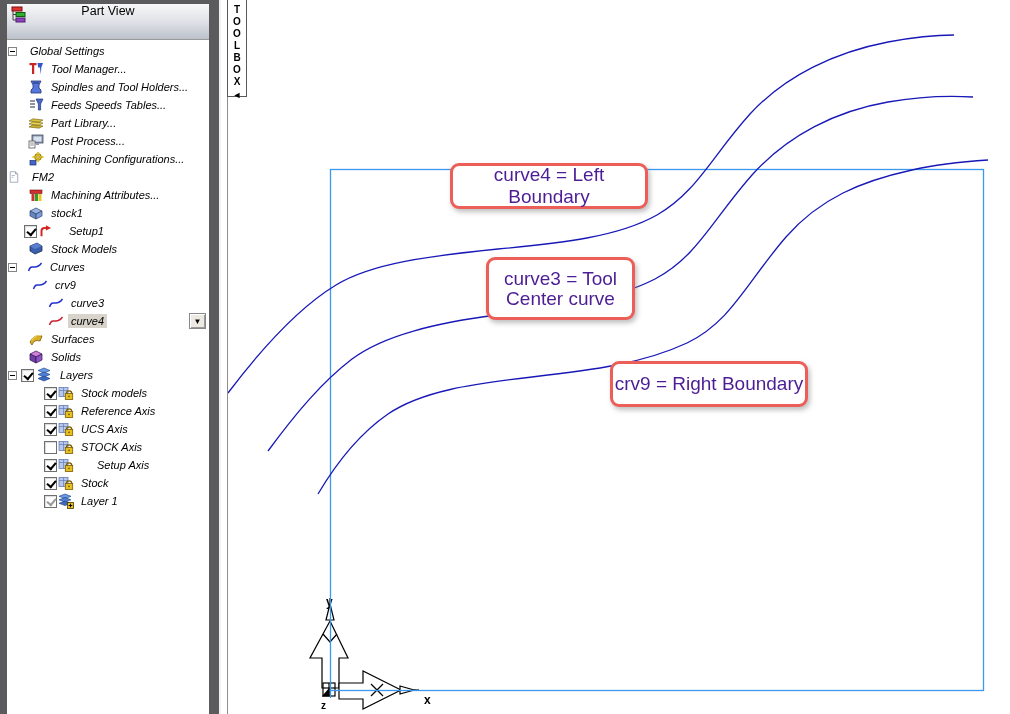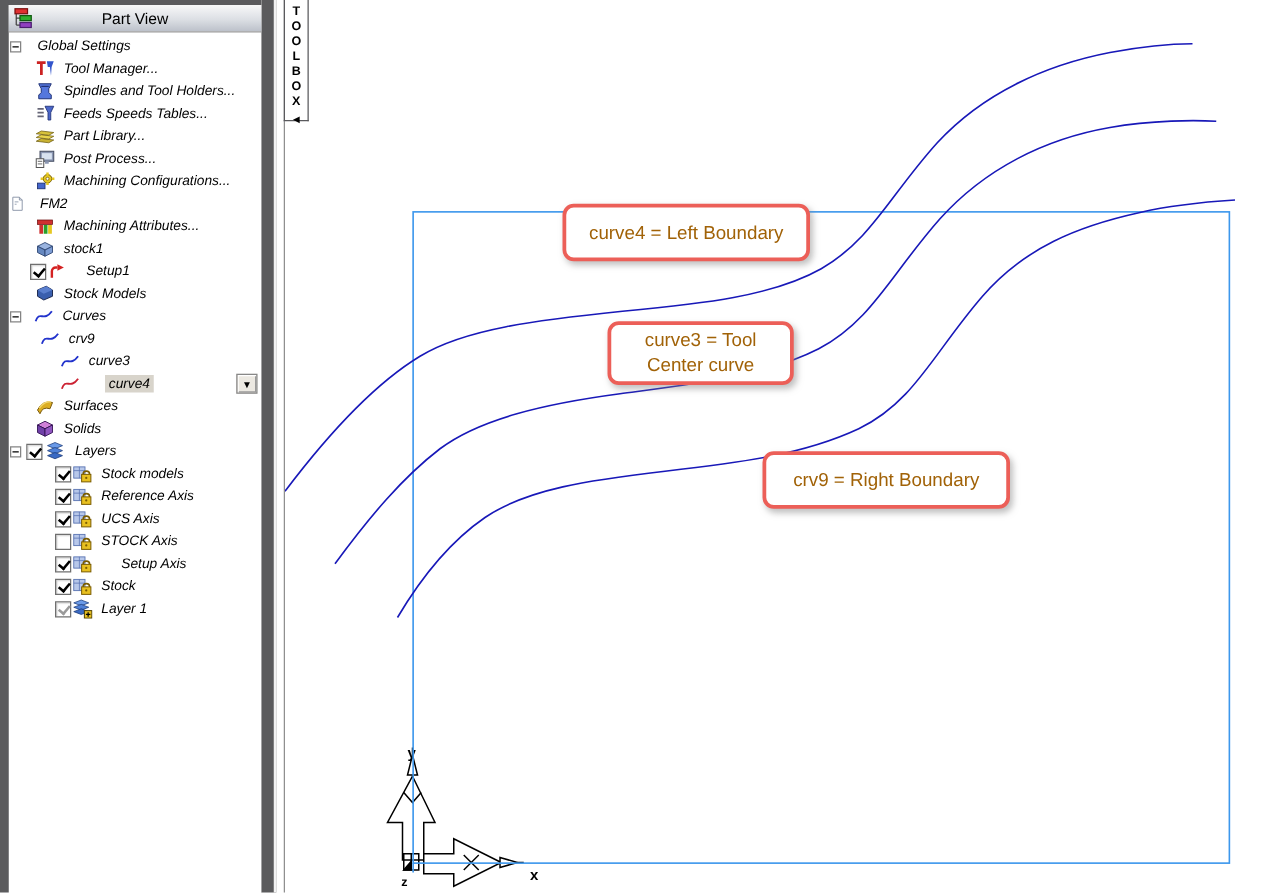--- a/index.html
+++ b/index.html
@@ -4,22 +4,22 @@
 <style>
   * { margin:0; padding:0; box-sizing:border-box; }
   html,body { width:1010px; height:714px; overflow:hidden; background:#fff;
               font-family:"Liberation Sans", sans-serif; }
 
   
   .panel { position:absolute; left:0; top:0; width:209px; height:714px;
            background:#fff; border-left:7px solid #5b5b5d; border-top:4px solid #5b5b5d; z-index:3; }
   .splitter { position:absolute; left:209px; top:0; width:12px; height:714px;
               background:#5b5b5d; border-right:2px solid #f2f2f2; z-index:3; }
-  .titlebar { position:relative; height:22px; background:linear-gradient(#f8f8f9,#dcdfe4 55%,#bcc1ca);
-              border-bottom:1px solid #9a9a9a; display:flex; align-items:center; }
+  .titlebar { position:relative; height:36px; background:linear-gradient(#f8f8f9,#dcdfe4 55%,#bcc1ca);
+              border-bottom:1px solid #9a9a9a; display:flex; align-items:flex-start; }
   .titlebar .ticon { position:absolute; left:3px; top:2px; width:17px; height:17px; }
   .titlebar .ttext { width:100%; text-align:center; font-size:12.5px; color:#000; }
 
   .tree { position:relative; font-size:11px; color:#000; padding-top:2px;font-style:italic; }
   .row { position:relative; height:18px; display:flex; align-items:center; white-space:nowrap; cursor:default; }
   .row .lbl { padding:1px 3px; }
   .row .lbl.selected { background:#d8d4cb; }
 
   .expander { width:9px; height:9px; border:1px solid #848484; background:#fff;
               position:relative; flex:none; }
@@ -44,25 +44,25 @@
              border:1px solid #5a5a5d; border-top:none; z-index:2;
              display:flex; flex-direction:column; align-items:center; }
   .toolbox .vtext { writing-mode:vertical-rl; text-orientation:upright;
              font-size:10px; font-weight:bold; letter-spacing:1px; color:#000; margin-top:4px; }
   .toolbox .coll { font-size:9px; color:#000; margin-top:2px; }
 
   
   .viewport { position:absolute; left:0; top:0; width:1010px; height:714px; z-index:0; }
 
   .callout { position:absolute; z-index:1; background:#fff; border:3px solid #ec5f58; border-radius:9px;
-             color:#a16207; font-size:15px; text-align:center;
+             color:#4c1d95; font-size:19px; text-align:center;
              display:flex; align-items:center; justify-content:center;
              box-shadow:2px 3px 5px rgba(130,130,130,.5); }
   .co1 { left:450px; top:163px; width:198px; height:46px; }
-  .co2 { left:486px; top:257px; width:149px; height:51px; line-height:20px; padding:0 6px; }
+  .co2 { left:486px; top:257px; width:149px; height:63px; line-height:20px; padding:0 6px; }
   .co3 { left:610px; top:361px; width:198px; height:46px; }
 </style>
 </head>
 <body>
 
 <svg class="viewport" viewBox="0 0 1010 714" xmlns="http://www.w3.org/2000/svg">
 
   <g stroke="#000" stroke-width="1.2" fill="#fff">
 
     <polygon points="330,621 348,658 339,658 339,688 322,688 322,658 310,658"></polygon>
@@ -260,21 +260,21 @@
       <svg class="ticn" viewBox="0 0 16 16">
         <path d="M1.5 12 C4.5 3 8 13 14.5 4" stroke="#2233cc" stroke-width="1.5" fill="none"></path>
       </svg>
       <span class="lbl" style="margin-left:4px">curve3</span>
     </div>
 
     <div class="row" style="padding-left:41px">
       <svg class="ticn" viewBox="0 0 16 16">
         <path d="M1.5 12 C4.5 3 8 13 14.5 4" stroke="#cc2233" stroke-width="1.5" fill="none"></path>
       </svg>
-      <span class="lbl selected" style="margin-left:20px">curve4</span>
+      <span class="lbl selected" style="margin-left:4px">curve4</span>
       <span class="dropbtn">▼</span>
     </div>
 
     <div class="row" style="padding-left:21px">
       <svg class="ticn" viewBox="0 0 16 16">
         <path d="M2 11 q4 -8 12 -6 l-2 5 q-6 -2 -8 4 Z" fill="#dcae22" stroke="#7a5a10" stroke-width="0.8"></path>
         <path d="M3.5 9.5 q4 -6 9.5 -4.8" fill="none" stroke="#f2d468" stroke-width="1.2"></path>
       </svg>
       <span class="lbl" style="margin-left:4px">Surfaces</span>
     </div>

